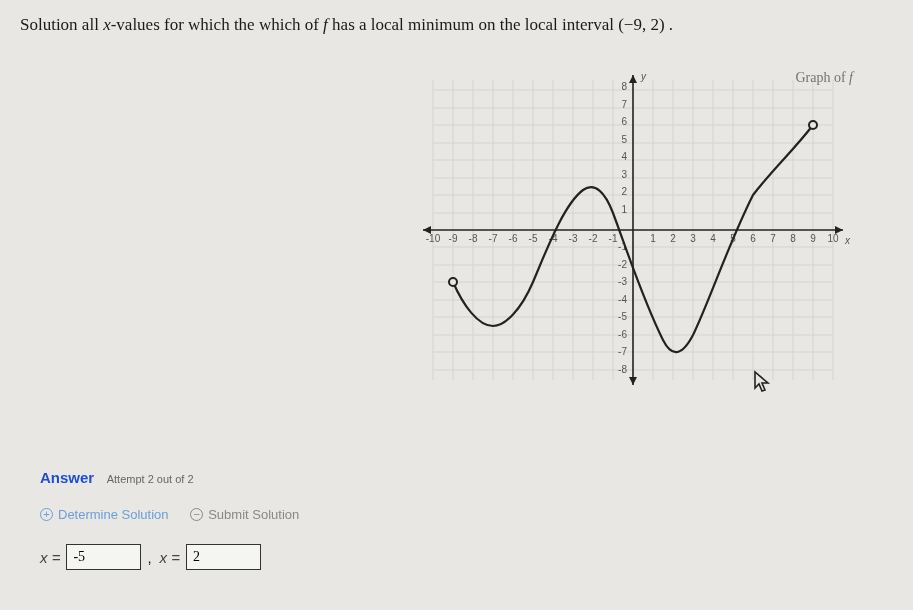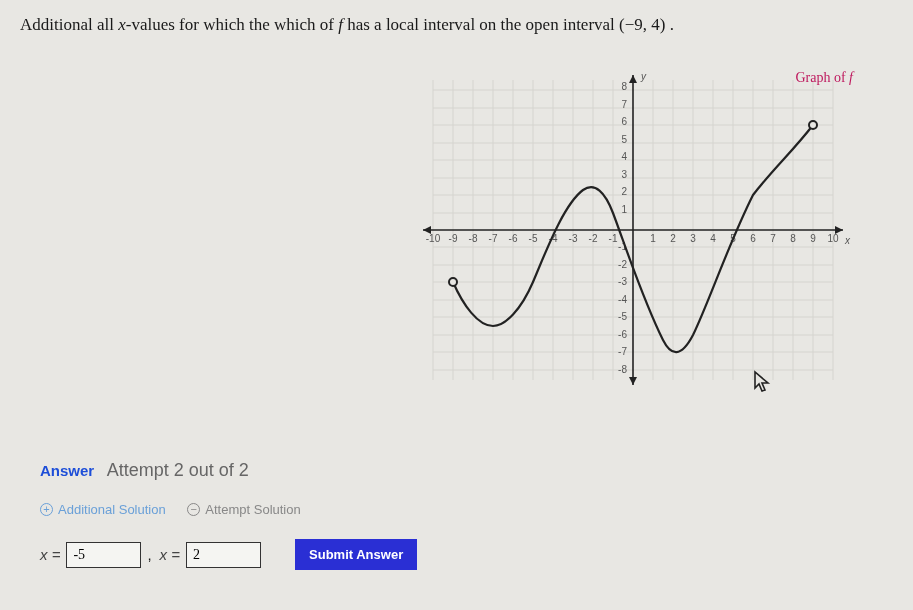--- a/index.html
+++ b/index.html
@@ -23,37 +23,37 @@
       right: 40px;
       top: 70px;
       width: 460px;
       height: 330px;
     }
     .graph-label {
       position: absolute;
       top: 0;
       right: 20px;
       font-size: 14px;
-      color: #be185d;
+      color: #737373;
     }
     .graph-label .ff { font-style: italic; }
     svg.graph { display: block; }
     .answer-section {
       position: absolute;
       left: 40px;
       bottom: 40px;
       width: 600px;
       font-family: Arial, Helvetica, sans-serif;
     }
     .answer-header {
       font-size: 15px;
       margin-bottom: 20px;
     }
     .answer-header .bold { font-weight: bold; color: #1d4ed8; }
-    .answer-header .attempt { color: #666; font-size: 18px; }
+    .answer-header .attempt { color: #666; font-size: 11px; }
     .solution-actions {
       margin-bottom: 22px;
       font-size: 13px;
     }
     .action-btn {
       color: #6aa0d8;
       margin-right: 18px;
       cursor: pointer;
       display: inline-flex;
       align-items: center;
@@ -104,21 +104,21 @@
       top: 300px;
       font-size: 20px;
       color: #222;
     }
     .axis-text { font-size: 10px; fill: #555; font-family: Arial; }
   </style>
 </head>
 <body>
 
 <div class="question">
-  <span>Additional all </span><span class="math-var">x</span><span>-values for which the which of </span><span class="math-var">f</span><span> has a local interval on the open interval </span><span>(−9, 4)</span><span> .</span>
+  <span>Solution all </span><span class="math-var">x</span><span>-values for which the which of </span><span class="math-var">f</span><span> has a local minimum on the local interval </span><span>(−9, 2)</span><span> .</span>
 </div>
 
 <div class="graph-area">
   <div class="graph-label">
     <span>Graph of </span><span class="ff">f</span>
   </div>
   <svg class="graph" width="440" height="320" viewBox="0 0 440 320">
     <g transform="translate(220,160)">
 
       <g stroke="#d5d4cf" stroke-width="1">
@@ -226,28 +226,27 @@
 </div>
 
 <div class="answer-section">
   <div class="answer-header">
     <span class="bold">Answer</span>
     &nbsp;&nbsp;<span class="attempt">Attempt 2 out of 2</span>
   </div>
   <div class="solution-actions">
     <span class="action-btn">
       <span class="circ-icon">+</span>
-      <span>Additional Solution</span>
+      <span>Determine Solution</span>
     </span>
     <span class="action-btn remove">
       <span class="circ-icon">−</span>
-      <span>Attempt Solution</span>
+      <span>Submit Solution</span>
     </span>
   </div>
   <div class="inputs-row">
     <span class="xe">x =</span>
     <input class="num-input" value="-5" style="">
     <span class="comma">,</span>
     <span class="xe">x =</span>
     <input class="num-input" value="2" style="">
-    <button class="submit-btn">Submit Answer</button>
   </div>
 </div>
 
 </body></html>

